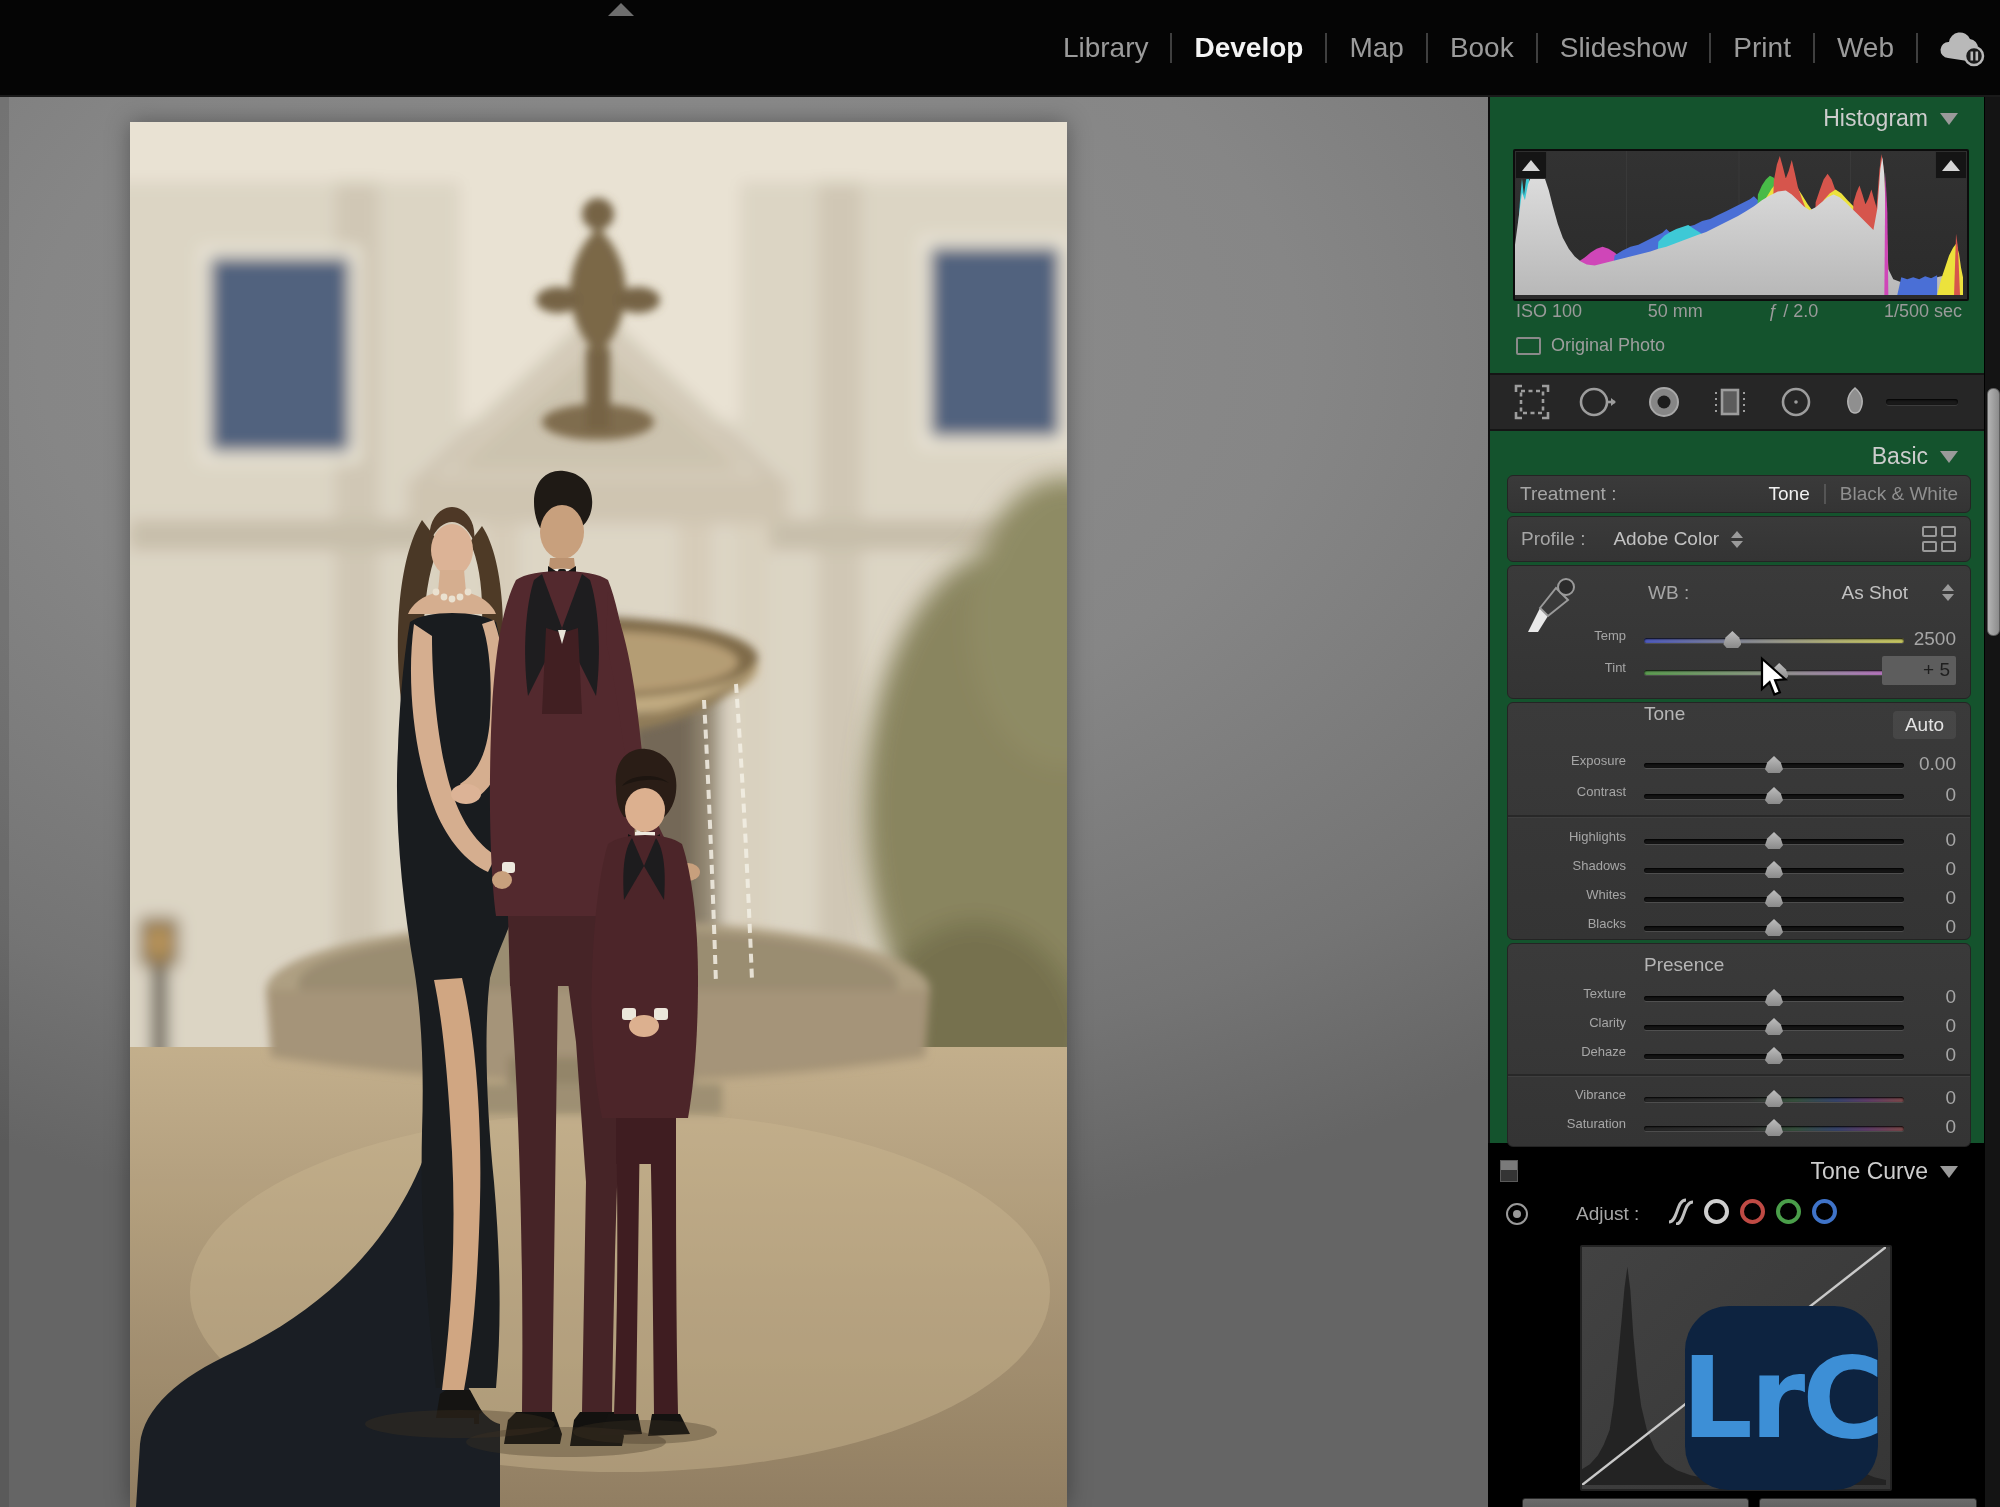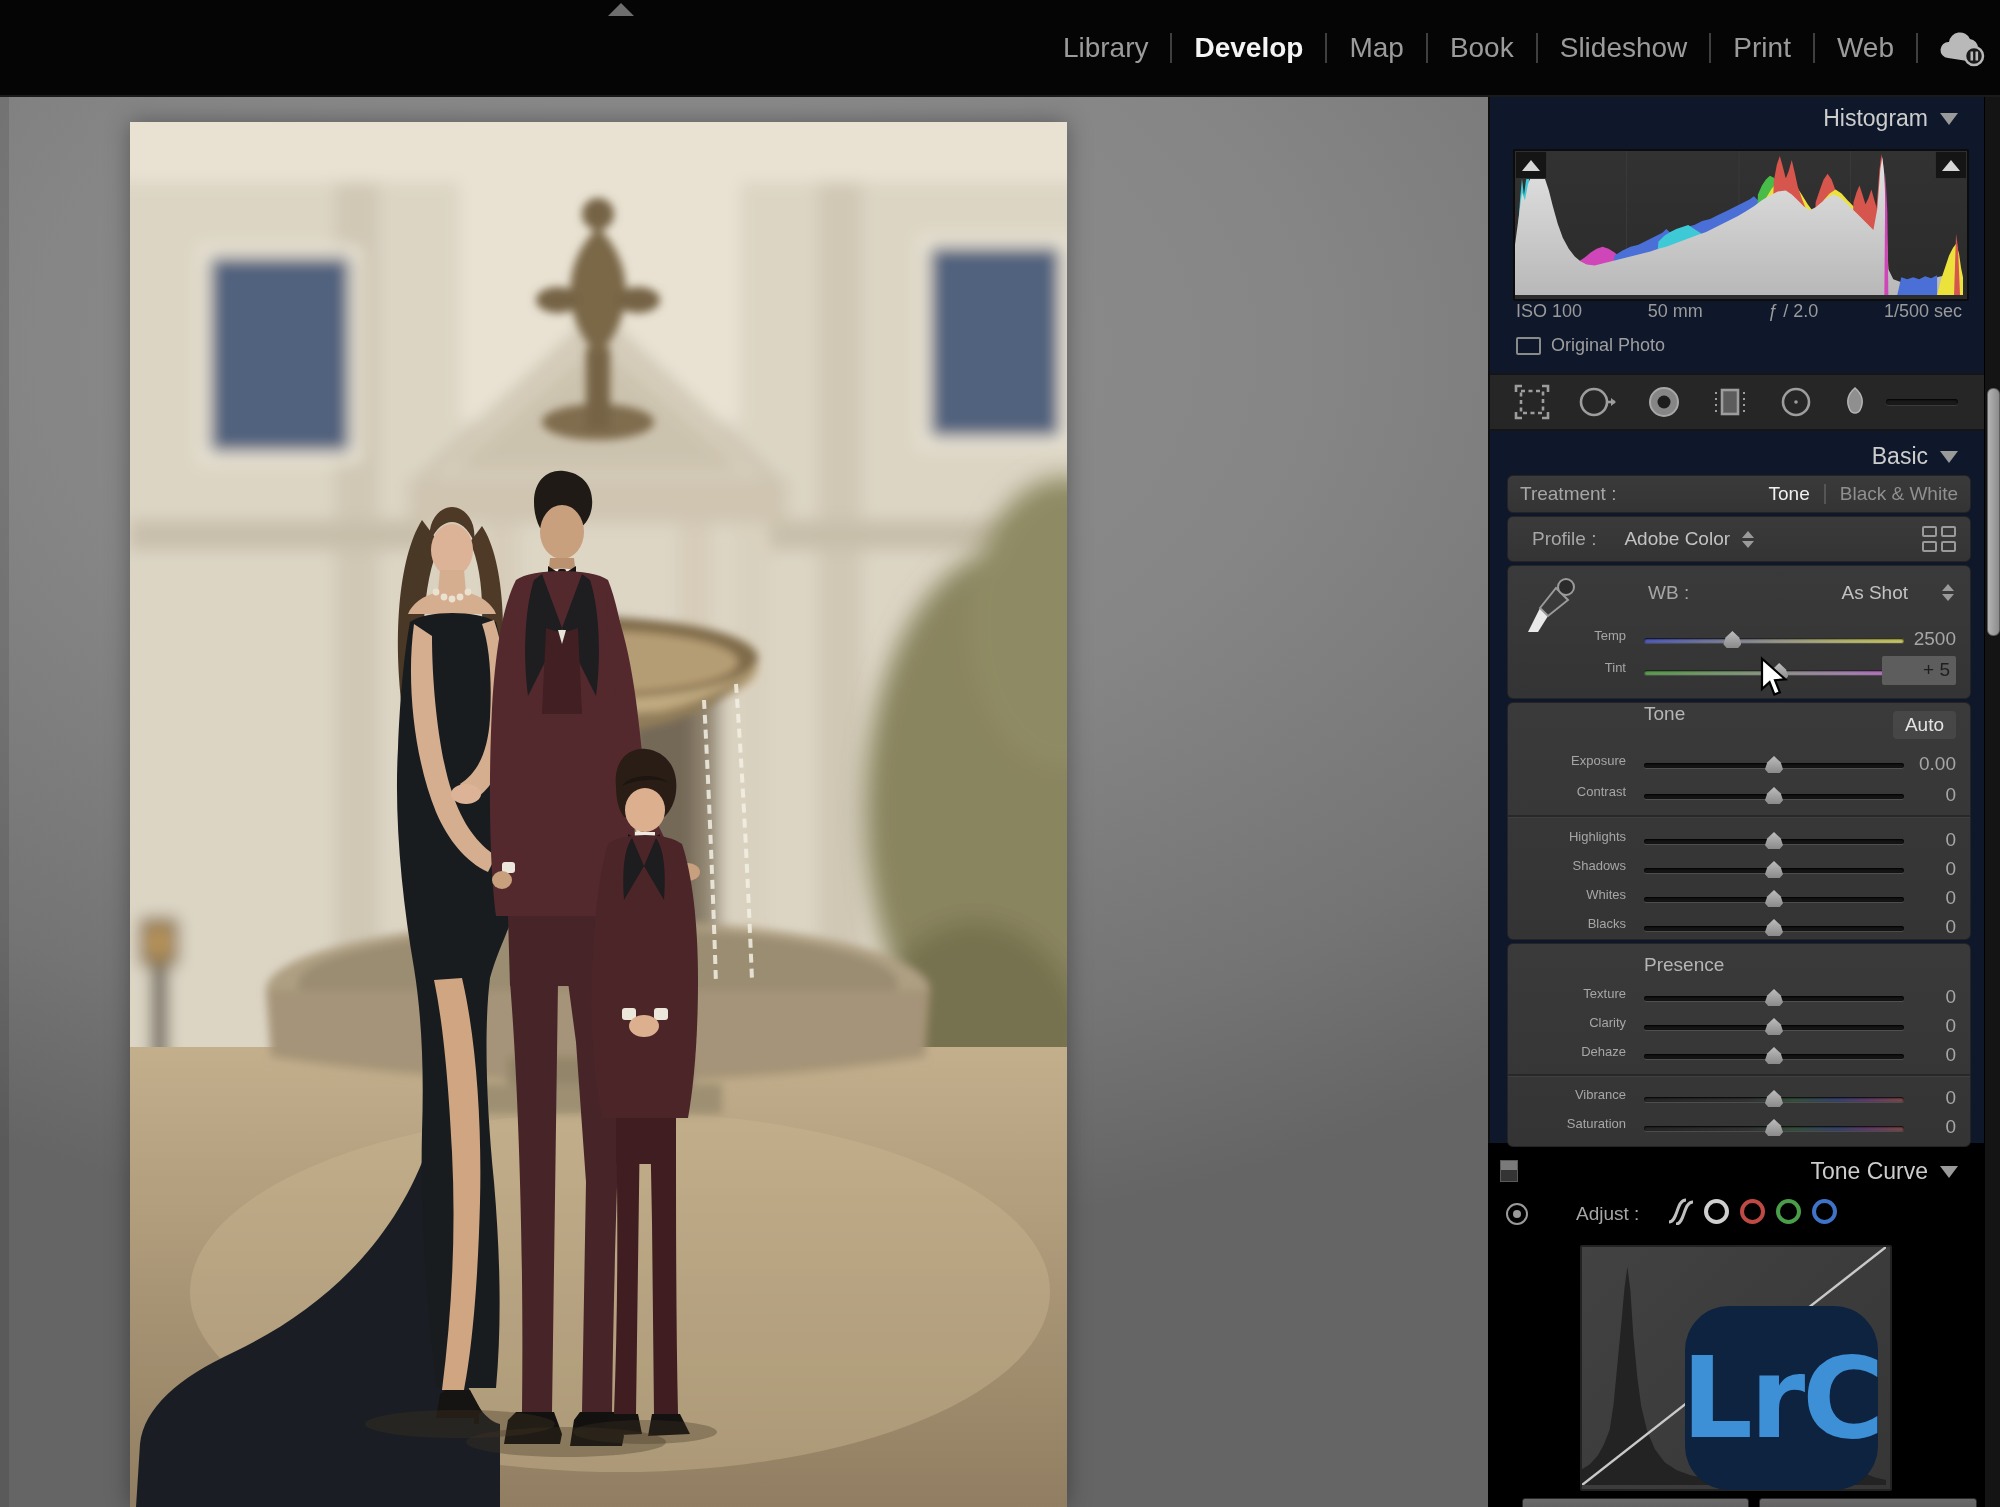--- a/index.html
+++ b/index.html
@@ -18,21 +18,21 @@
   .cloud-wrap{margin-left:18px;position:relative;width:52px;height:40px;}
 
   
   .canvas{position:absolute;left:0;top:97px;width:1488px;height:1410px;
     background:radial-gradient(ellipse 1400px 900px at 45% 18%, #8e8e8e 0%, #868686 45%, #747474 80%, #656565 100%);}
   .canvas-leftstrip{position:absolute;left:0;top:0;width:9px;height:100%;background:rgba(0,0,0,0.10);}
   .photo{position:absolute;left:130px;top:25px;width:937px;height:1385px;box-shadow:0 0 22px rgba(0,0,0,.35);overflow:hidden;background:#d8d1c2;}
   .photo svg{display:block;}
 
   
-  .panel{position:absolute;left:1488px;top:97px;width:496px;height:1046px;background:#0f172a;border-left:2px solid #0d0d0d;}
+  .panel{position:absolute;left:1488px;top:97px;width:496px;height:1046px;background:#14532d;border-left:2px solid #0d0d0d;}
   .phead{position:absolute;left:0;width:100%;height:42px;}
   .phead .ptitle{position:absolute;right:58px;color:#cdcdcd;font-size:23px;top:8px;}
   .tri-down{position:absolute;right:28px;top:16px;width:0;height:0;
     border-left:9px solid transparent;border-right:9px solid transparent;border-top:12px solid #9a9a9a;}
 
   .histo-box{position:absolute;left:23px;top:52px;width:452px;height:148px;background:linear-gradient(#323232,#2b2b2b);
     border:2px solid #0c0c0c;border-radius:2px;}
   .clip-btn{position:absolute;top:0;width:30px;height:26px;background:#151515;border:1px solid #2f2f2f;display:flex;align-items:center;justify-content:center;z-index:3;}
   .clip-btn.left{left:0;} .clip-btn.right{right:0;}
   .clip-tri{width:0;height:0;border-left:9px solid transparent;border-right:9px solid transparent;border-bottom:11px solid #d6d6d6;}
@@ -57,21 +57,21 @@
   .grp-presence{top:846px;height:204px;}
 
   .rowlabel{color:#a6a6a6;font-size:19px;}
   .treat-row{position:absolute;left:0;top:0;width:100%;height:100%;display:flex;align-items:center;}
   .treat-label{margin-left:12px;}
   .treat-color{margin-left:auto;color:#f0f0f0;font-size:19px;}
   .treat-sep{width:2px;height:20px;background:#555;margin:0 14px;}
   .treat-bw{color:#8f8f8f;font-size:19px;margin-right:12px;}
 
   .profile-row{position:absolute;inset:0;display:flex;align-items:center;}
-  .profile-label{margin-left:24px;}
+  .profile-label{margin-left:13px;}
   .profile-value{margin-left:28px;color:#c2c2c2;font-size:19px;}
   .updown{display:inline-flex;flex-direction:column;gap:3px;margin-left:12px;}
   .updown .u{width:0;height:0;border-left:6px solid transparent;border-right:6px solid transparent;border-bottom:7px solid #9a9a9a;}
   .updown .d{width:0;height:0;border-left:6px solid transparent;border-right:6px solid transparent;border-top:7px solid #9a9a9a;}
   .grid-icon{margin-left:auto;margin-right:14px;display:grid;grid-template-columns:15px 15px;grid-template-rows:11px 11px;gap:4px;}
   .grid-icon span{border:2px solid #9a9a9a;border-radius:2px;}
 
   .wb-row{position:absolute;left:0;top:14px;width:100%;height:30px;}
   .wb-label{position:absolute;left:140px;top:2px;}
   .wb-value{position:absolute;right:62px;top:2px;color:#c2c2c2;font-size:19px;}

